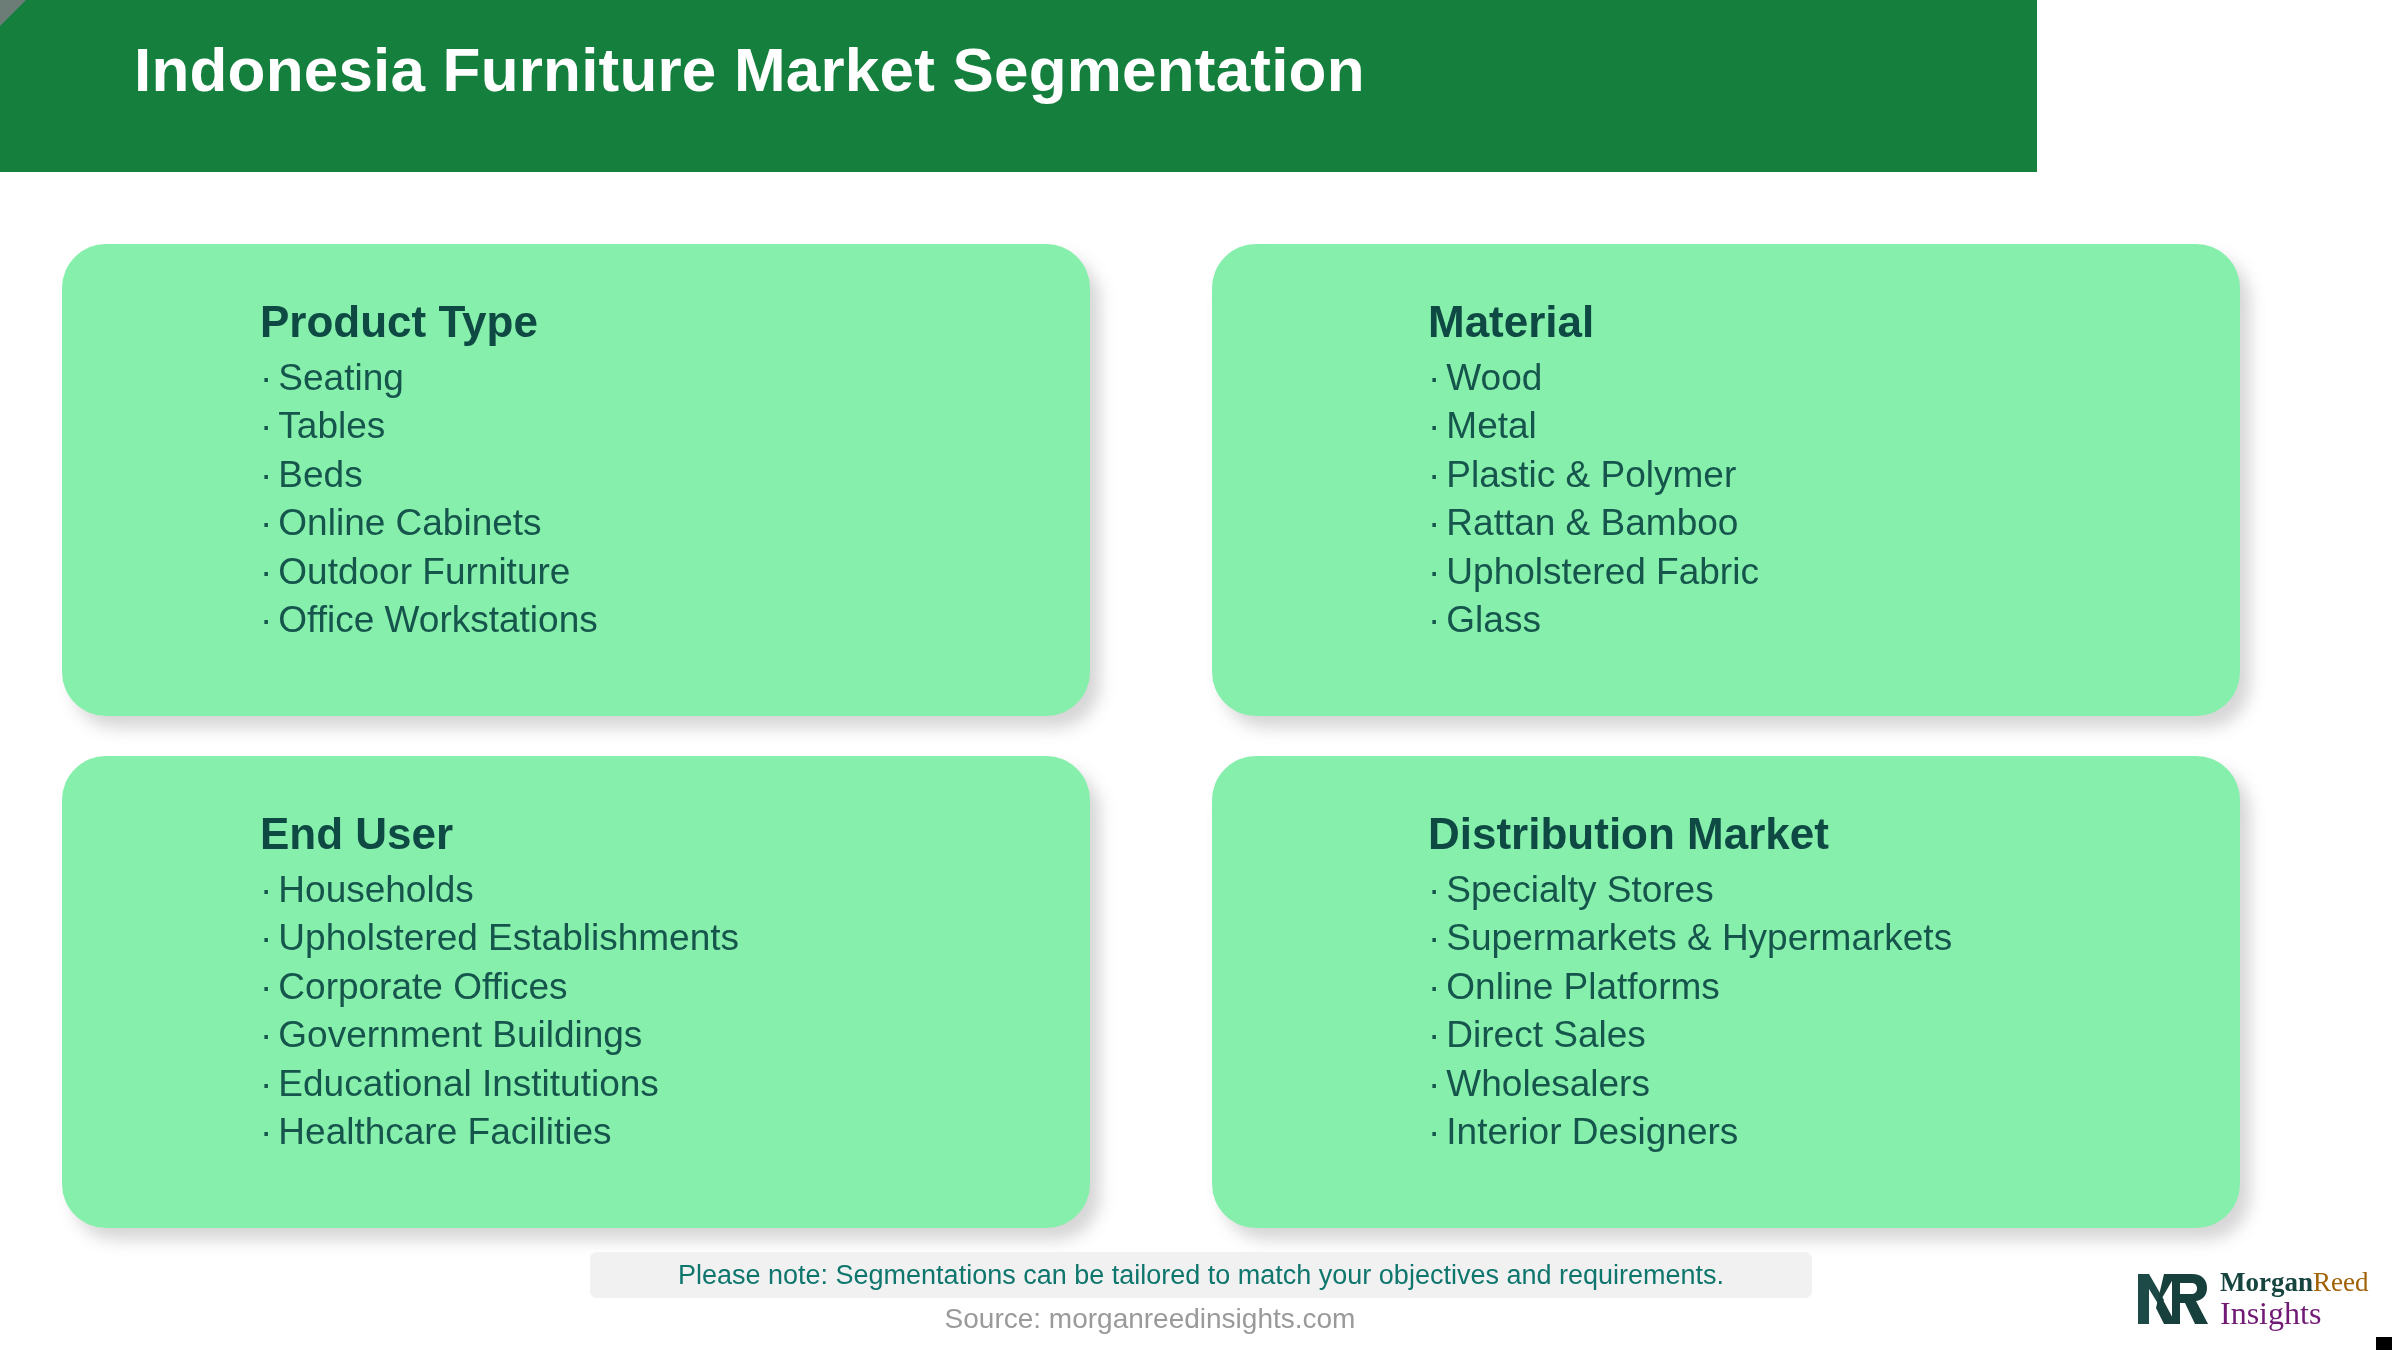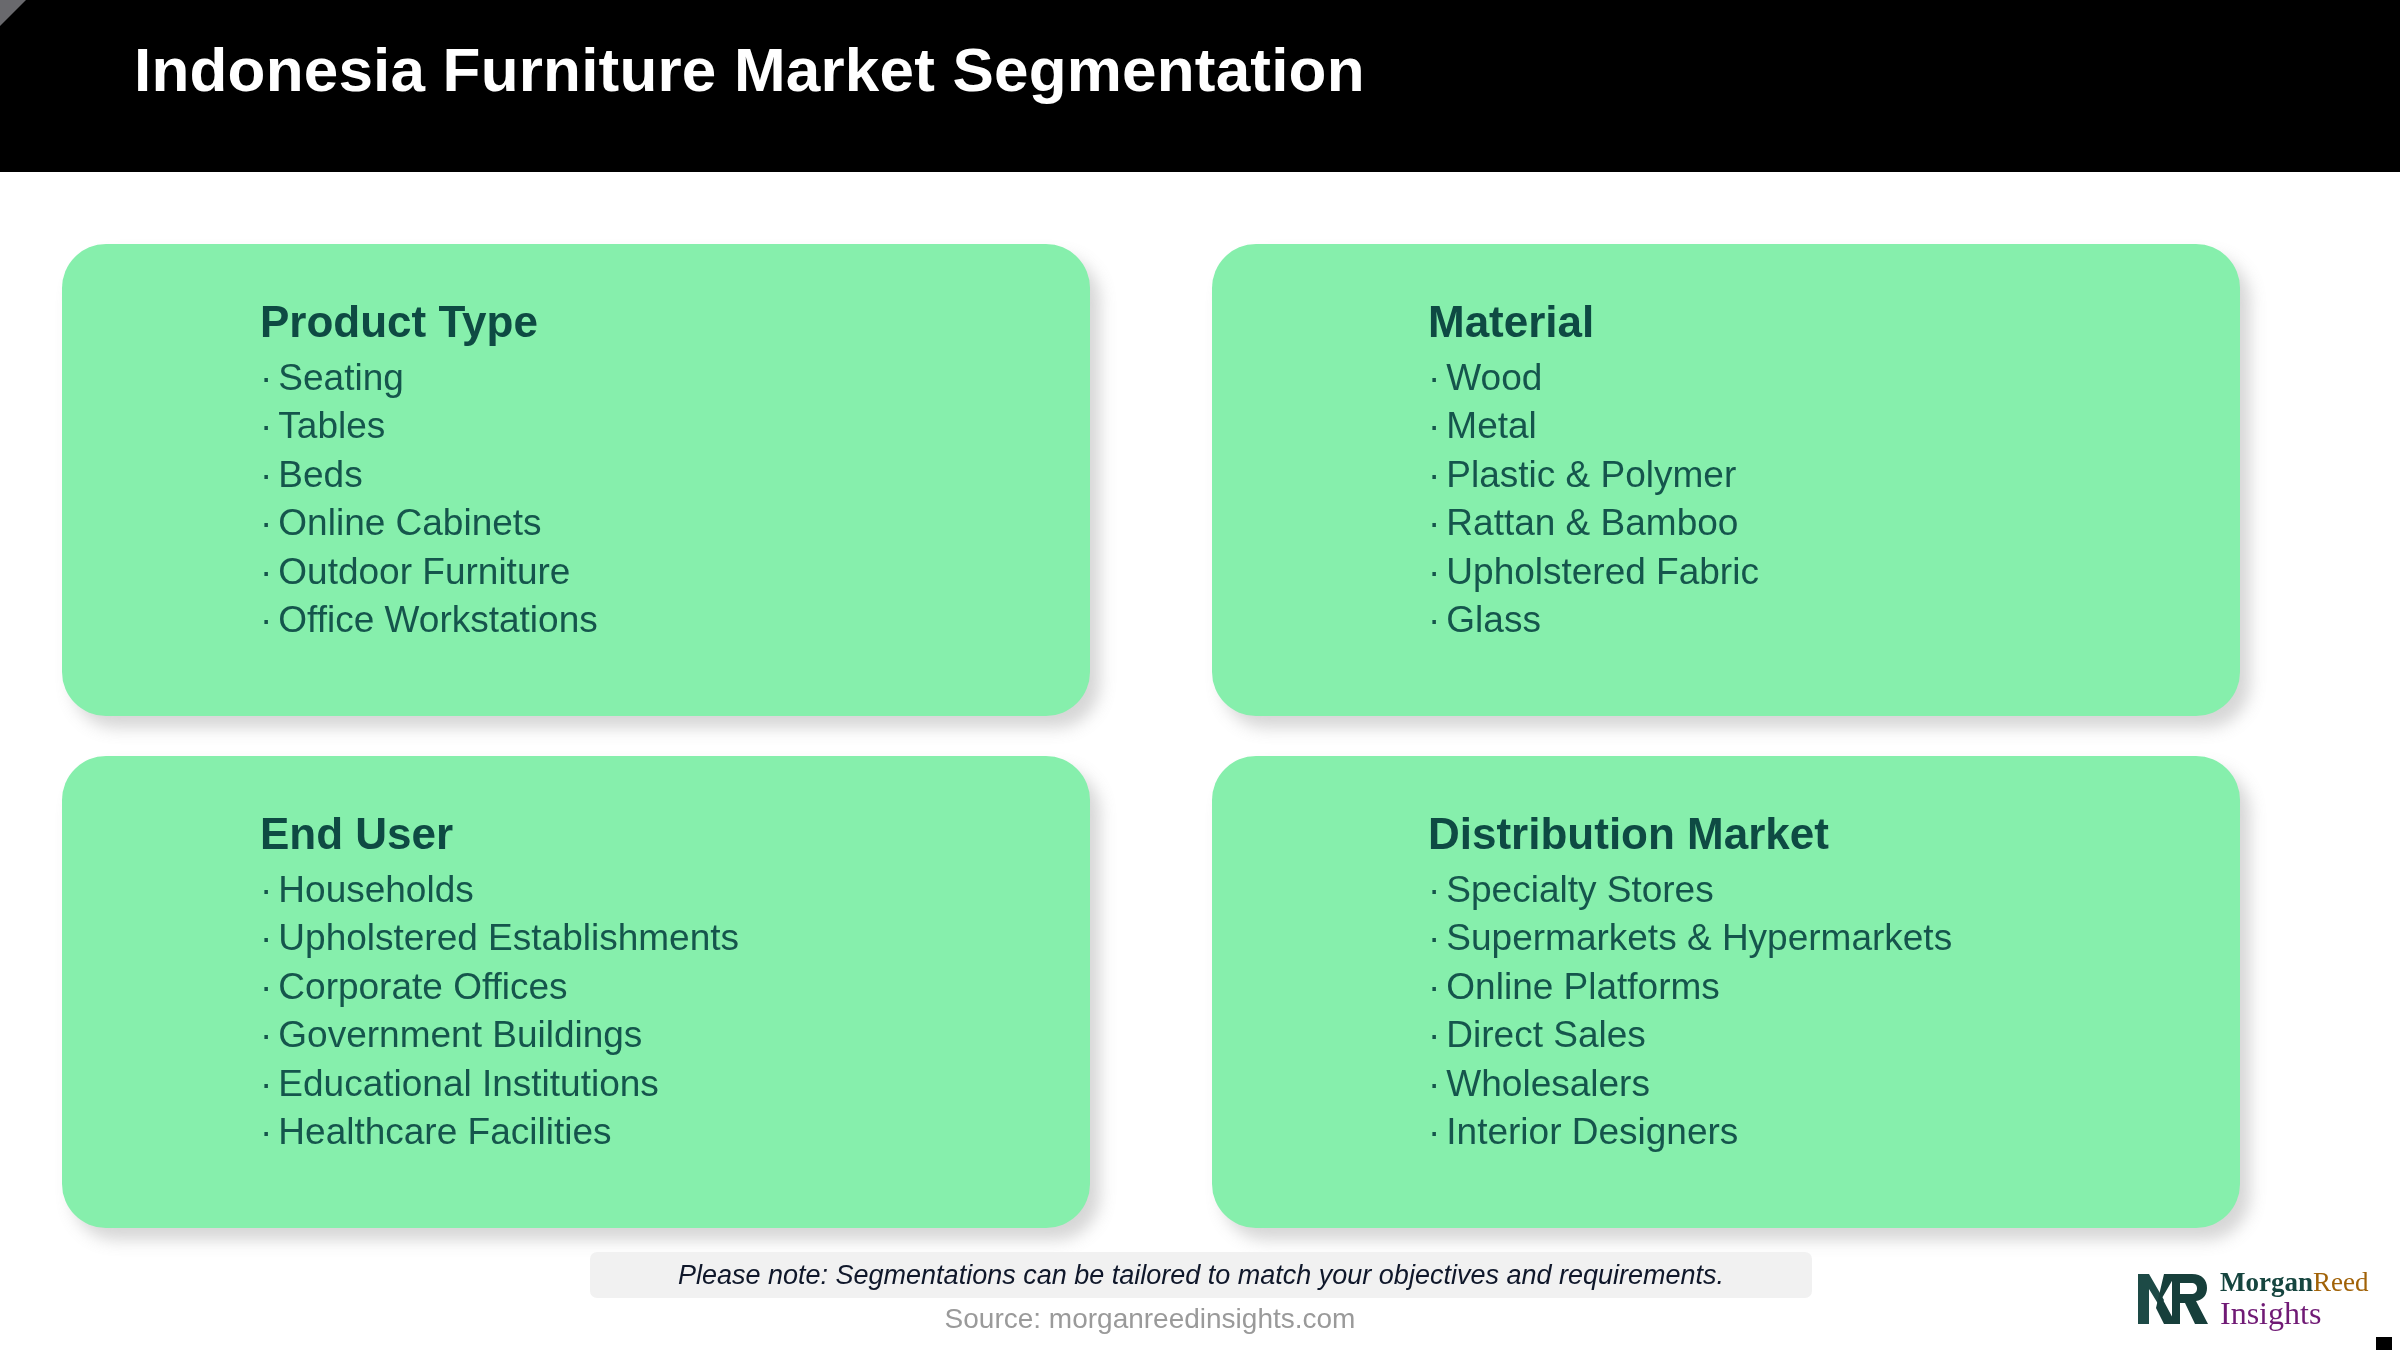--- a/index.html
+++ b/index.html
@@ -21,23 +21,23 @@
     position: absolute;
     inset: 0;
     background: #ffffff;
   }
 
   
   .header-band {
     position: absolute;
     left: 0;
     top: 0;
-    width: 2400px;
+    width: 2037px;
     height: 172px;
-    background: #000000;
+    background: #15803d;
   }
   .header-corner-notch {
     position: absolute;
     left: 0;
     top: 0;
     width: 0;
     height: 0;
     border-top: 26px solid #7b7b80;
     border-right: 26px solid transparent;
     opacity: .85;
@@ -124,23 +124,22 @@
   }
   .note-text {
     position: absolute;
     left: 0;
     top: 0;
     width: 100%;
     height: 46px;
     line-height: 46px;
     text-align: center;
     font-size: 27px;
-    color: #0f172a;
-    white-space: nowrap;
-    font-style: italic;
+    color: #0f766e;
+    white-space: nowrap;
   }
   .source-text {
     position: absolute;
     left: 0;
     top: 1303px;
     width: 2300px;
     text-align: center;
     font-size: 28px;
     color: #9a9a9a;
     white-space: nowrap;

